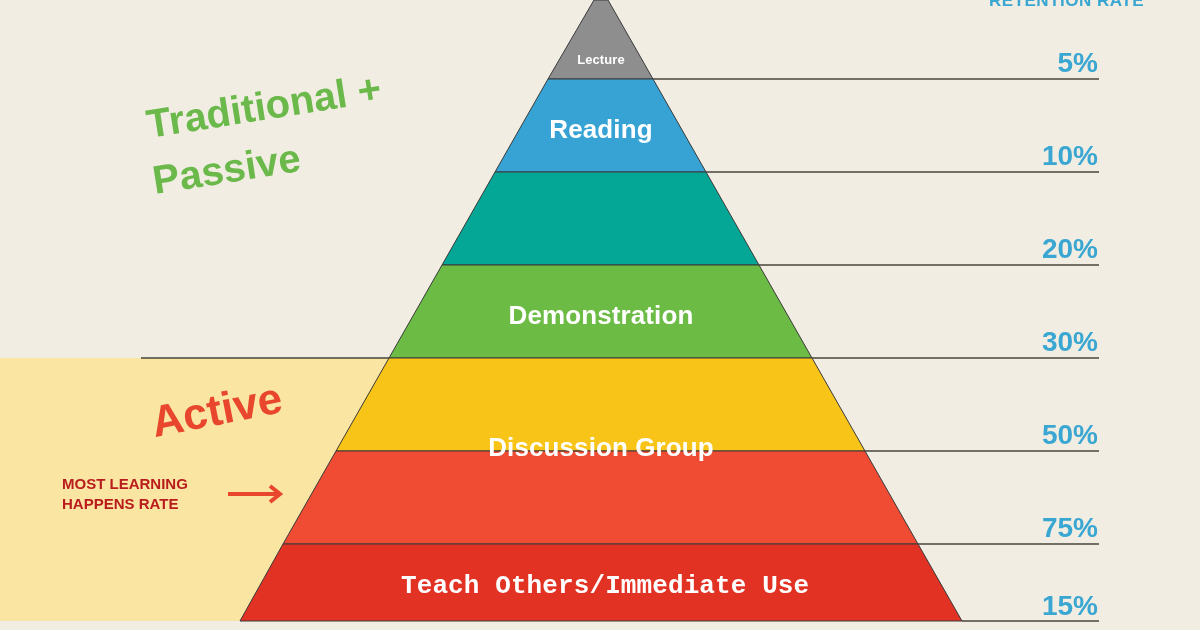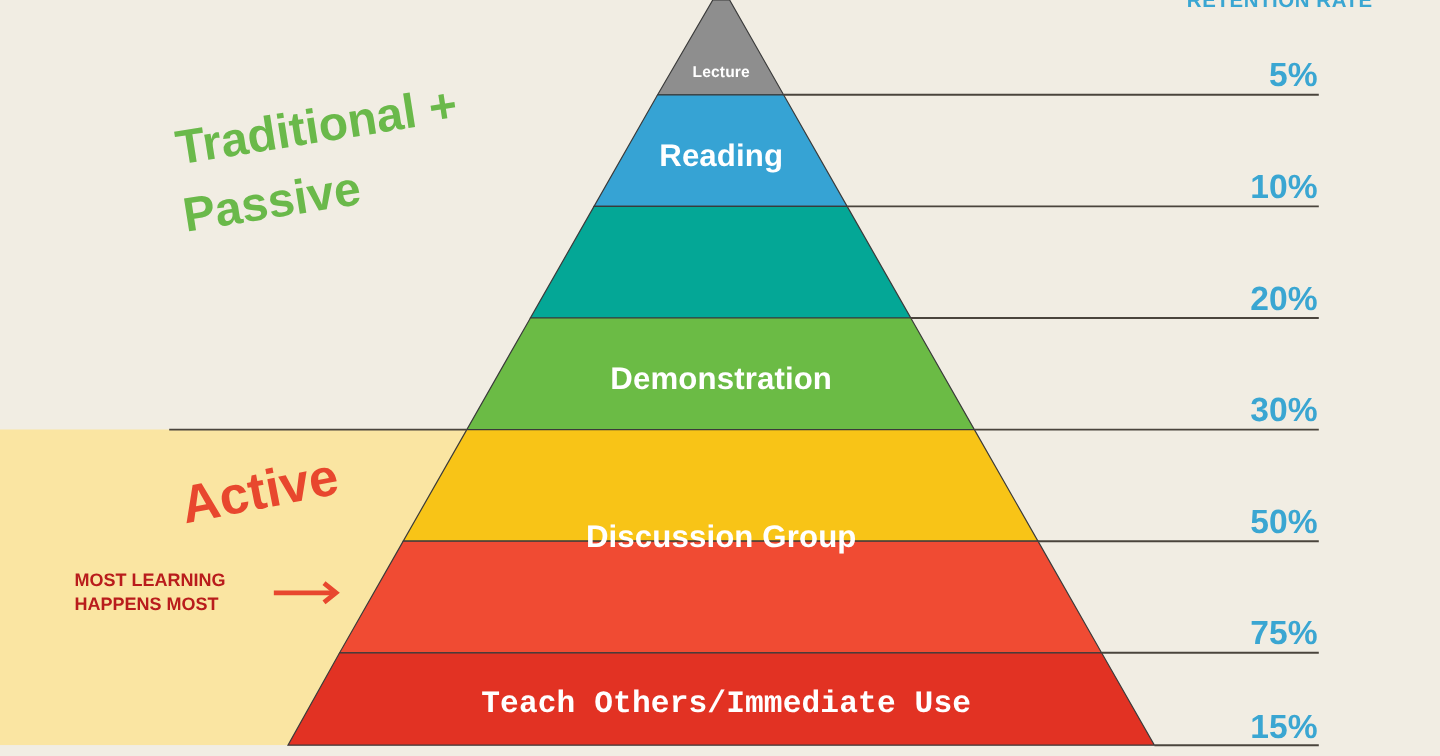--- a/index.html
+++ b/index.html
@@ -76,19 +76,19 @@
   <div class="pct" style="top:421px;">50%</div>
   <div class="pct" style="top:514px;text-align:center;">75%</div>
   <div class="pct" style="top:592px;">15%</div>
 
   <div class="group-title tp" style="left:150px; top:104px;">Traditional +</div>
   <div class="group-title tp" style="left:156px; top:160px;">Passive</div>
   <div class="group-title act">Active</div>
 
   <div class="note">
     <div>MOST LEARNING</div>
-    <div>HAPPENS MOST</div>
+    <div>HAPPENS RATE</div>
   </div>
   <svg class="arrow" width="60" height="20" viewBox="0 0 60 20">
     <line x1="0" y1="10" x2="50" y2="10" stroke="#e8472e" stroke-width="4"></line>
     <polyline points="42,2 52,10 42,18" fill="none" stroke="#e8472e" stroke-width="4"></polyline>
   </svg>
 </div>
 
 </body></html>

